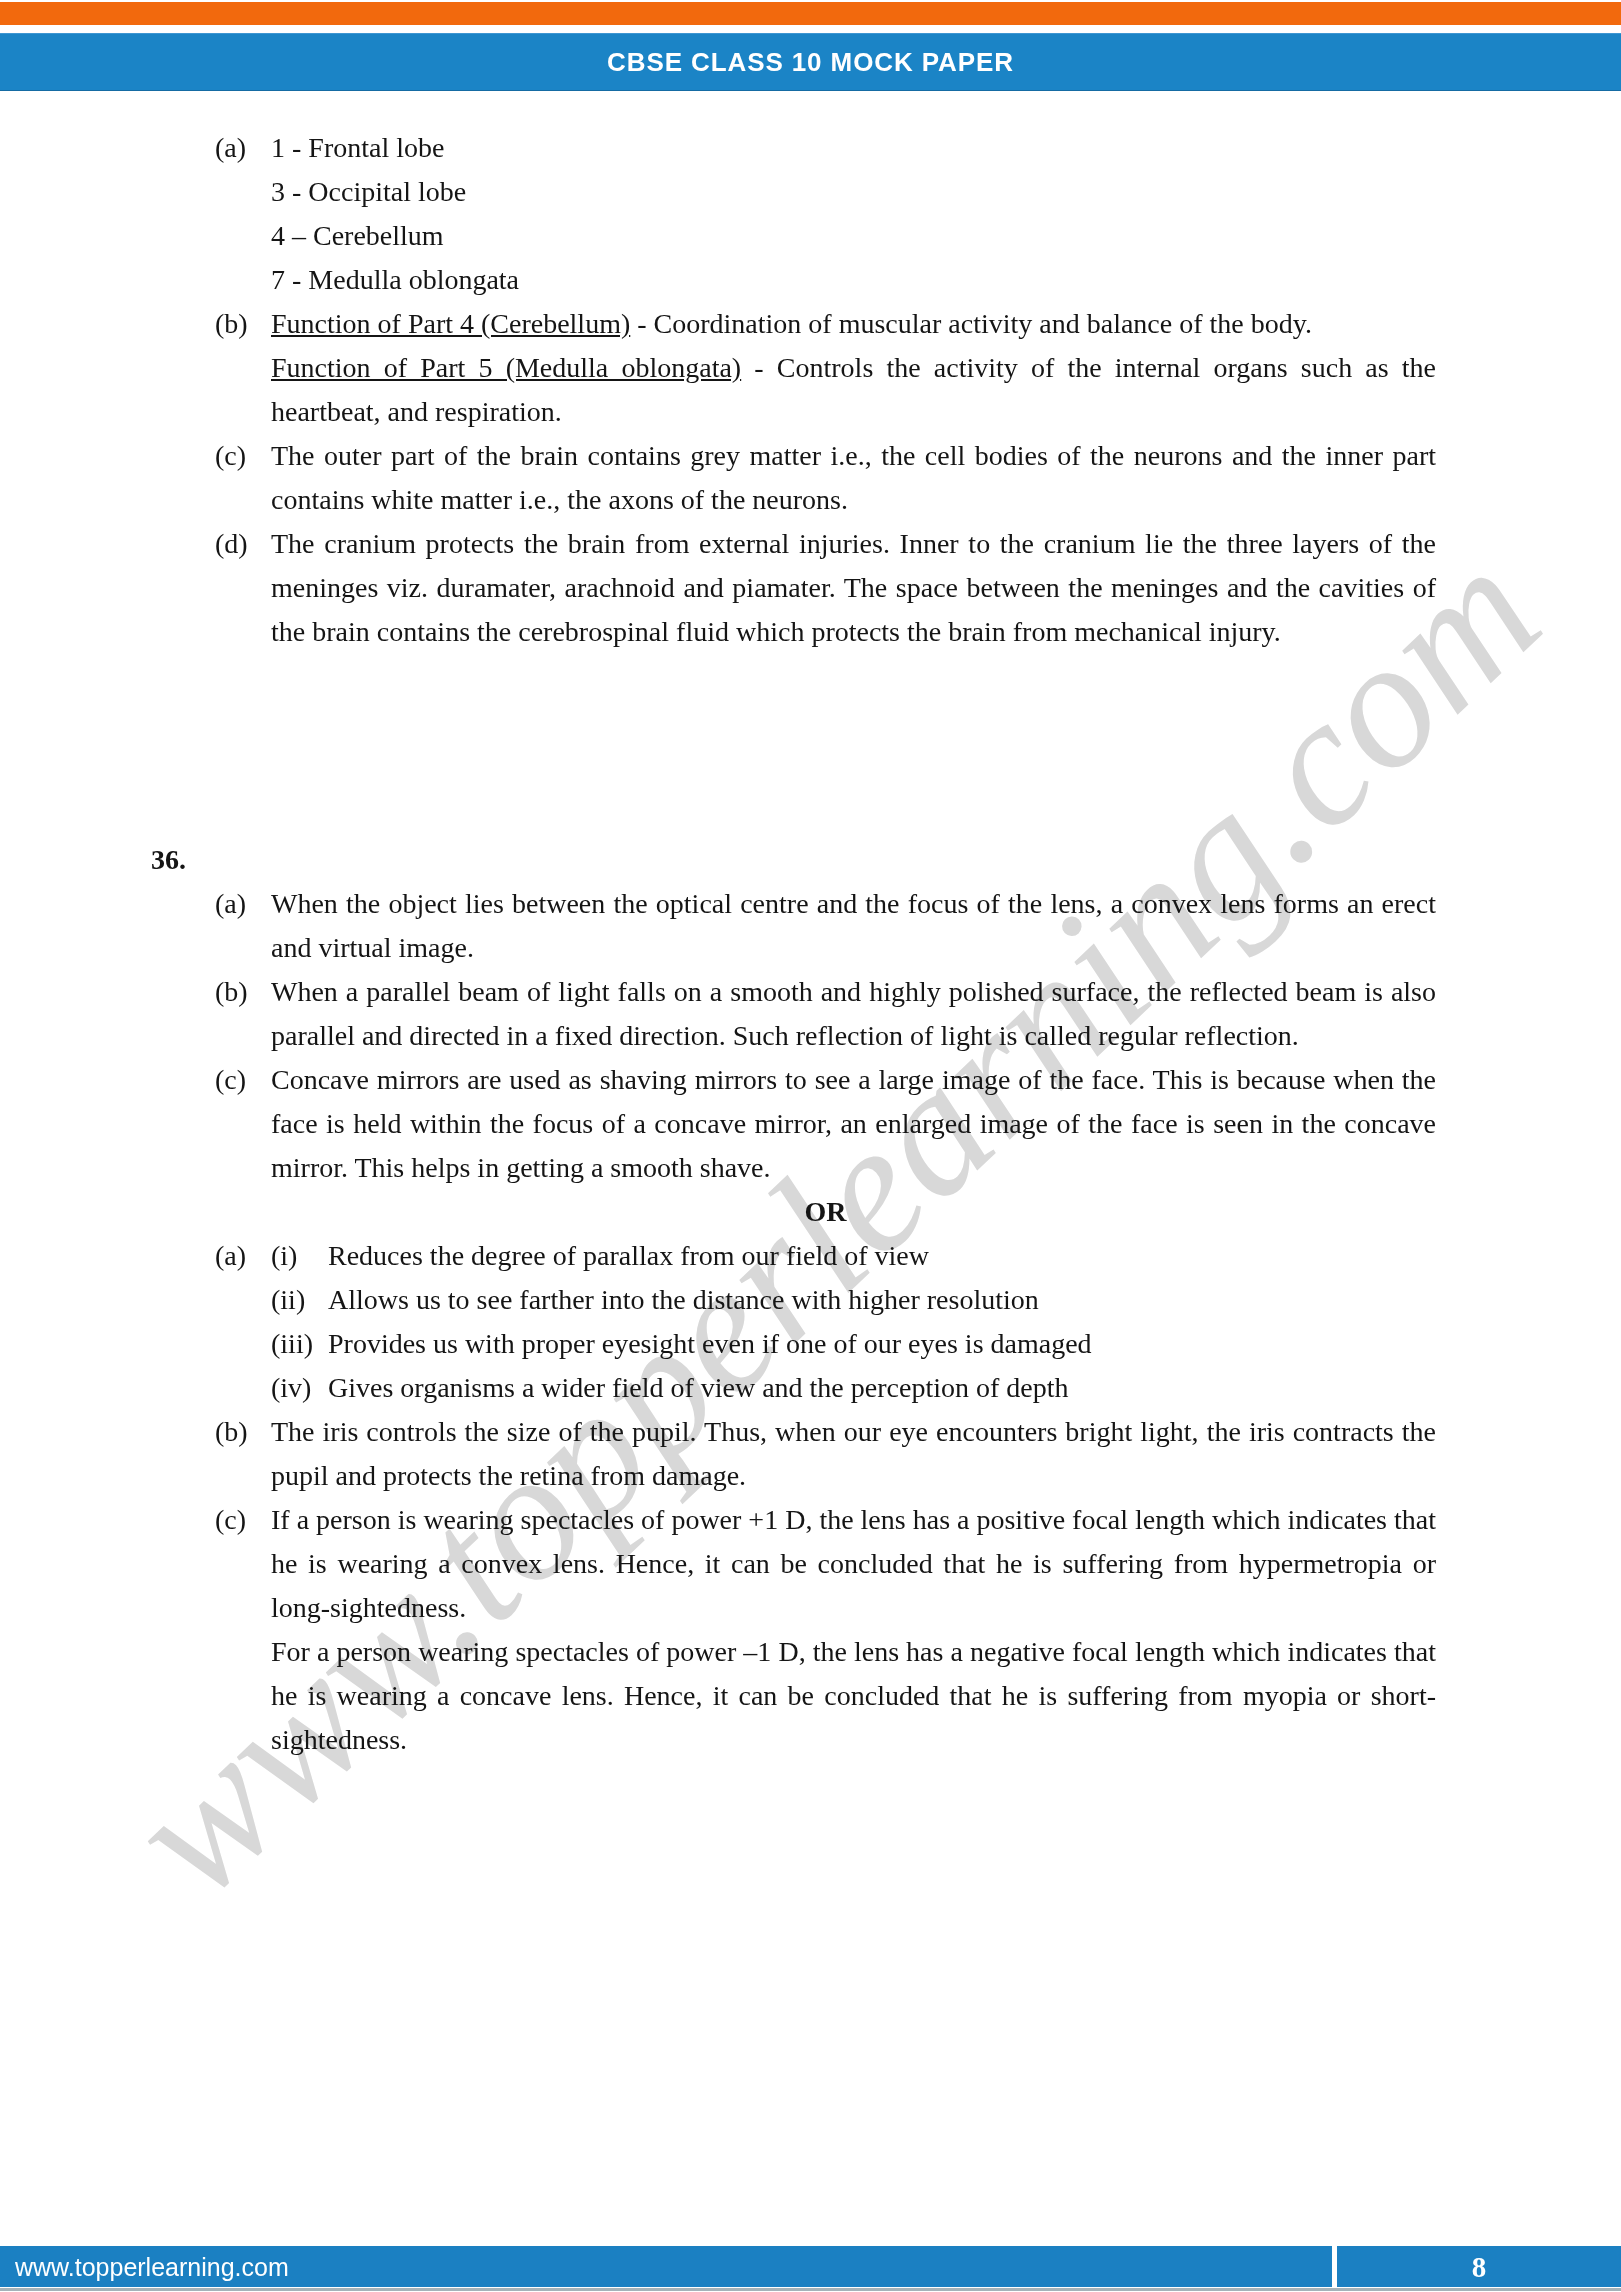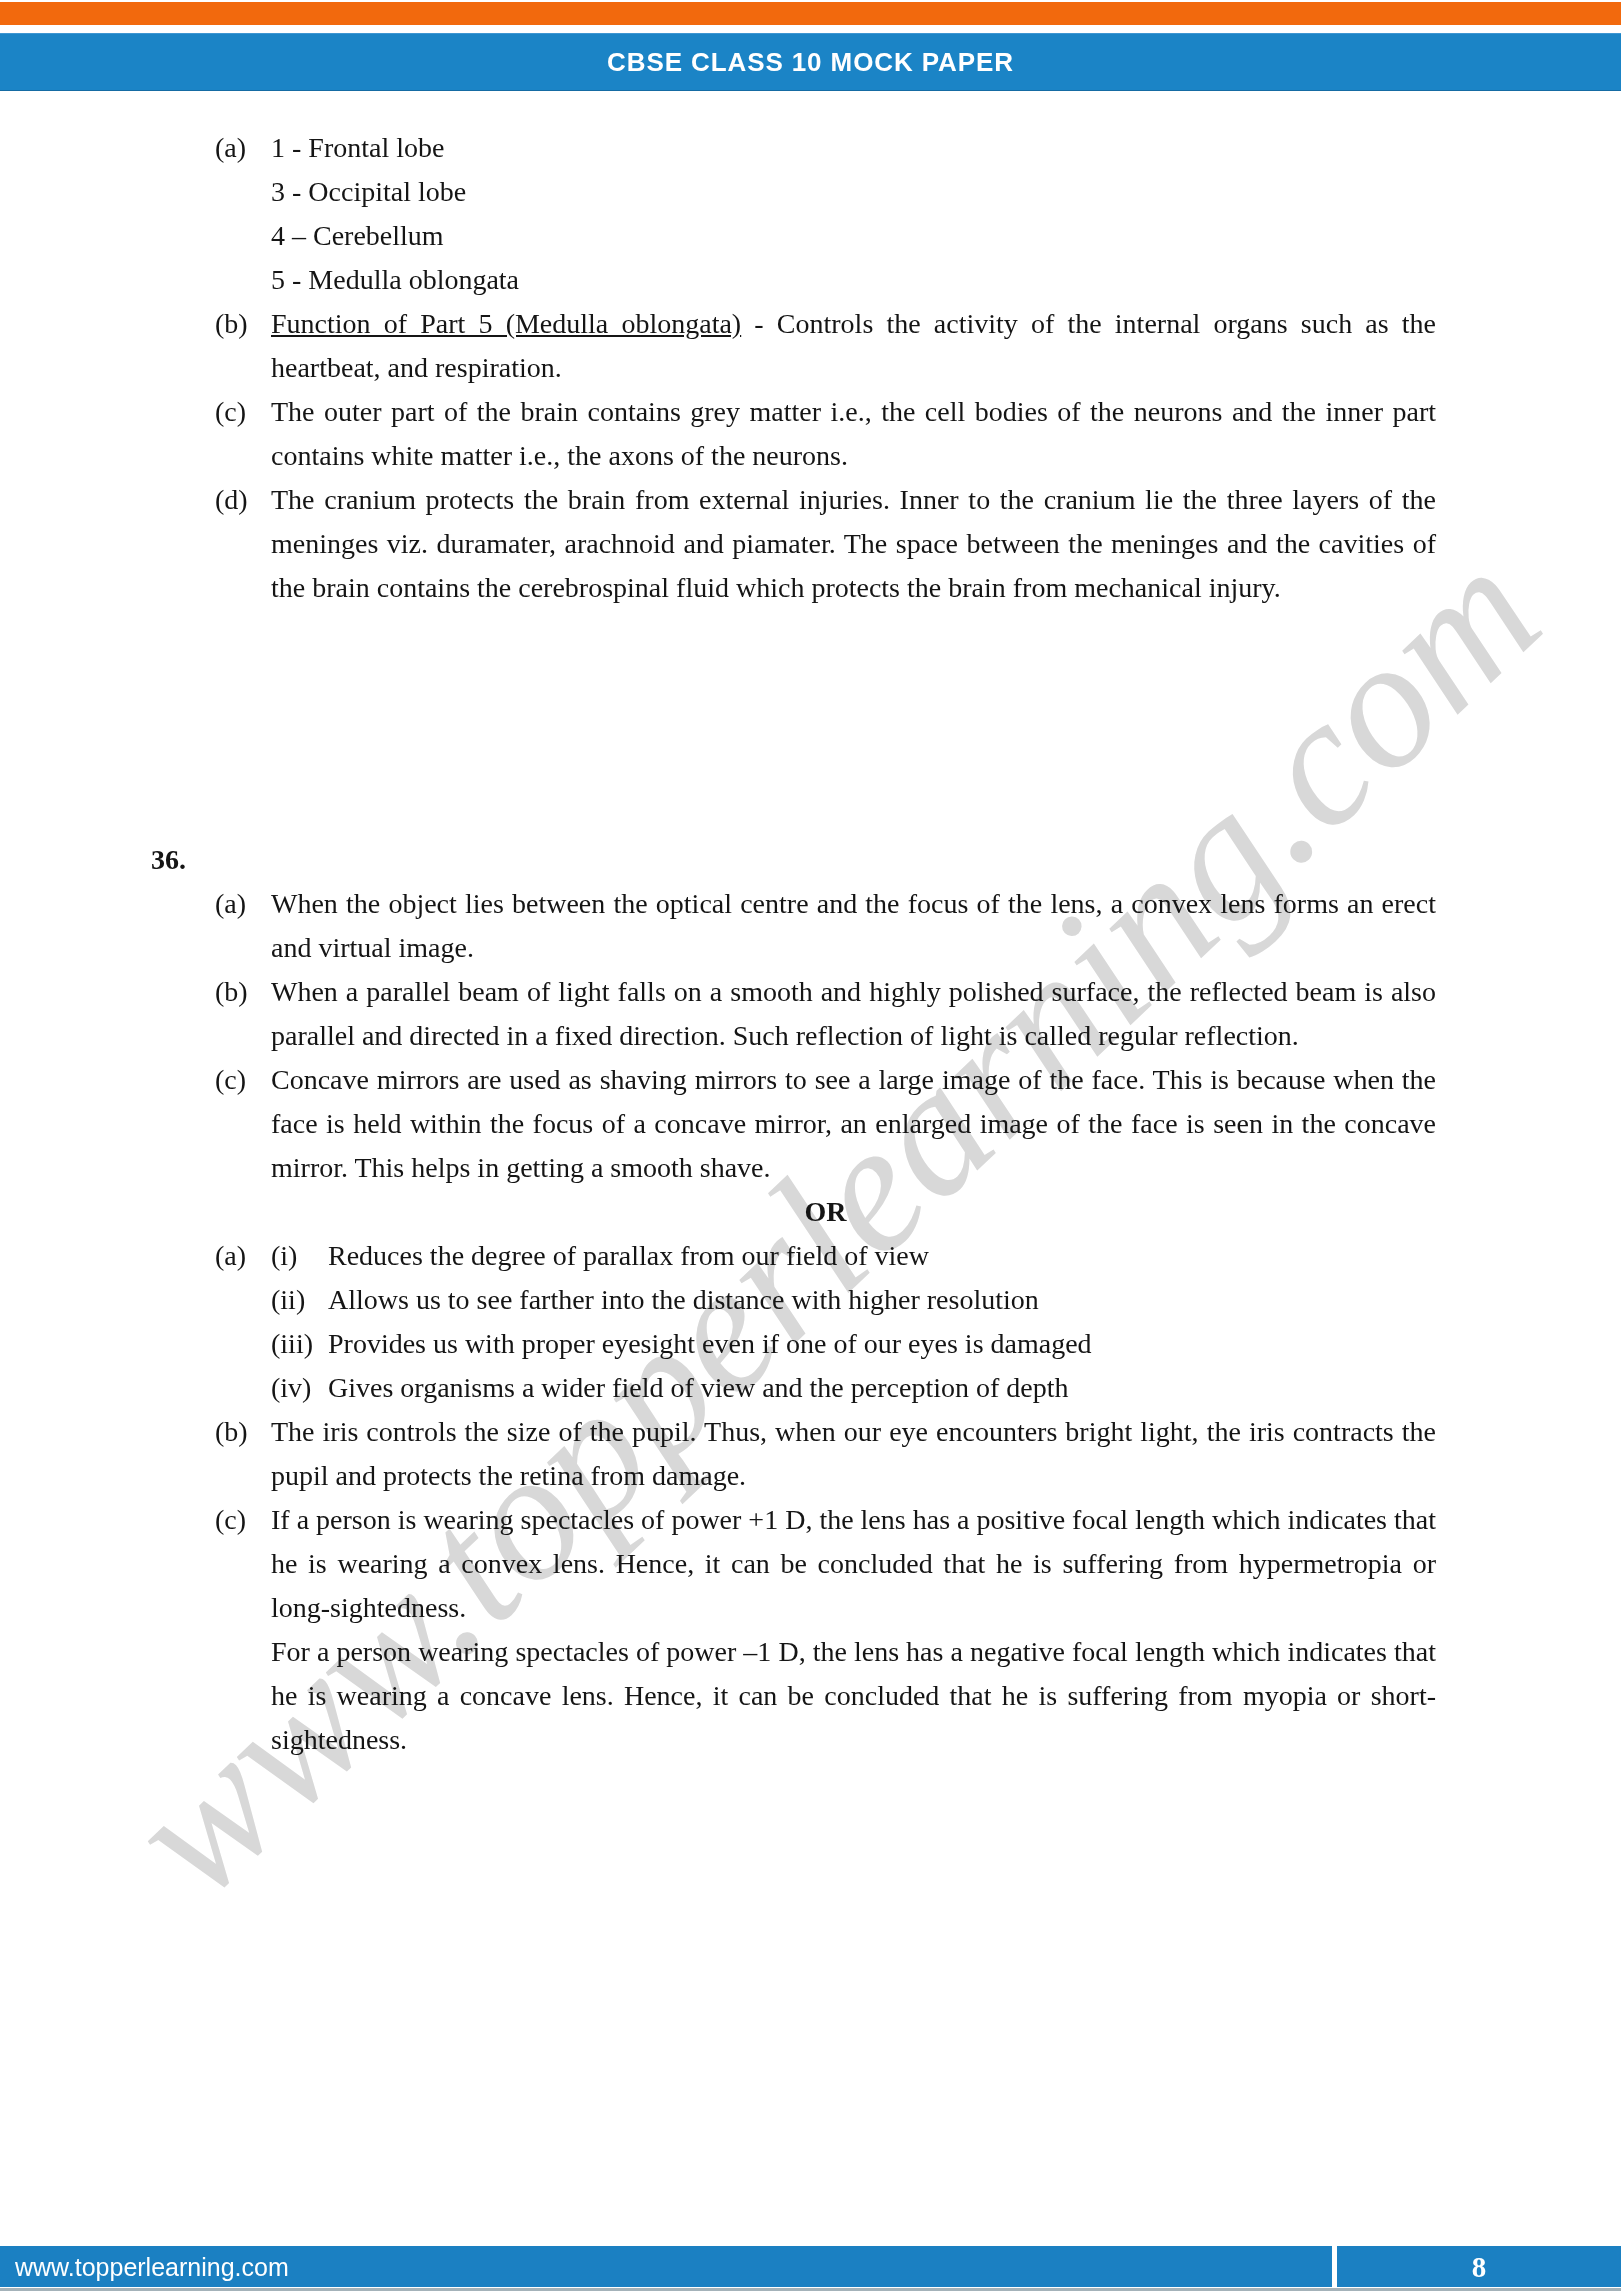--- a/index.html
+++ b/index.html
@@ -73,25 +73,28 @@
 
   <div class="watermark">www.topperlearning.com</div>
 
   <div class="block q35">
 
     <div class="item">
       <span class="lbl">(a)</span>
       <div>1 - Frontal lobe</div>
       <div>3 - Occipital lobe</div>
       <div>4 – Cerebellum</div>
-      <div>5 - Medulla oblongata</div>
+      <div>7 - Medulla oblongata</div>
     </div>
 
     <div class="item">
       <span class="lbl">(b)</span>
+      <div class="para">
+        <span class="u">Function of Part 4 (Cerebellum)</span><span> - Coordination of muscular activity and balance of the body.</span>
+      </div>
       <div class="para">
         <span class="u">Function of Part 5 (Medulla oblongata)</span><span> - Controls the activity of the internal organs such as the heartbeat, and respiration.</span>
       </div>
     </div>
 
     <div class="item">
       <span class="lbl">(c)</span>
       <div class="para">The outer part of the brain contains grey matter i.e., the cell bodies of the neurons and the inner part contains white matter i.e., the axons of the neurons.</div>
     </div>
 

